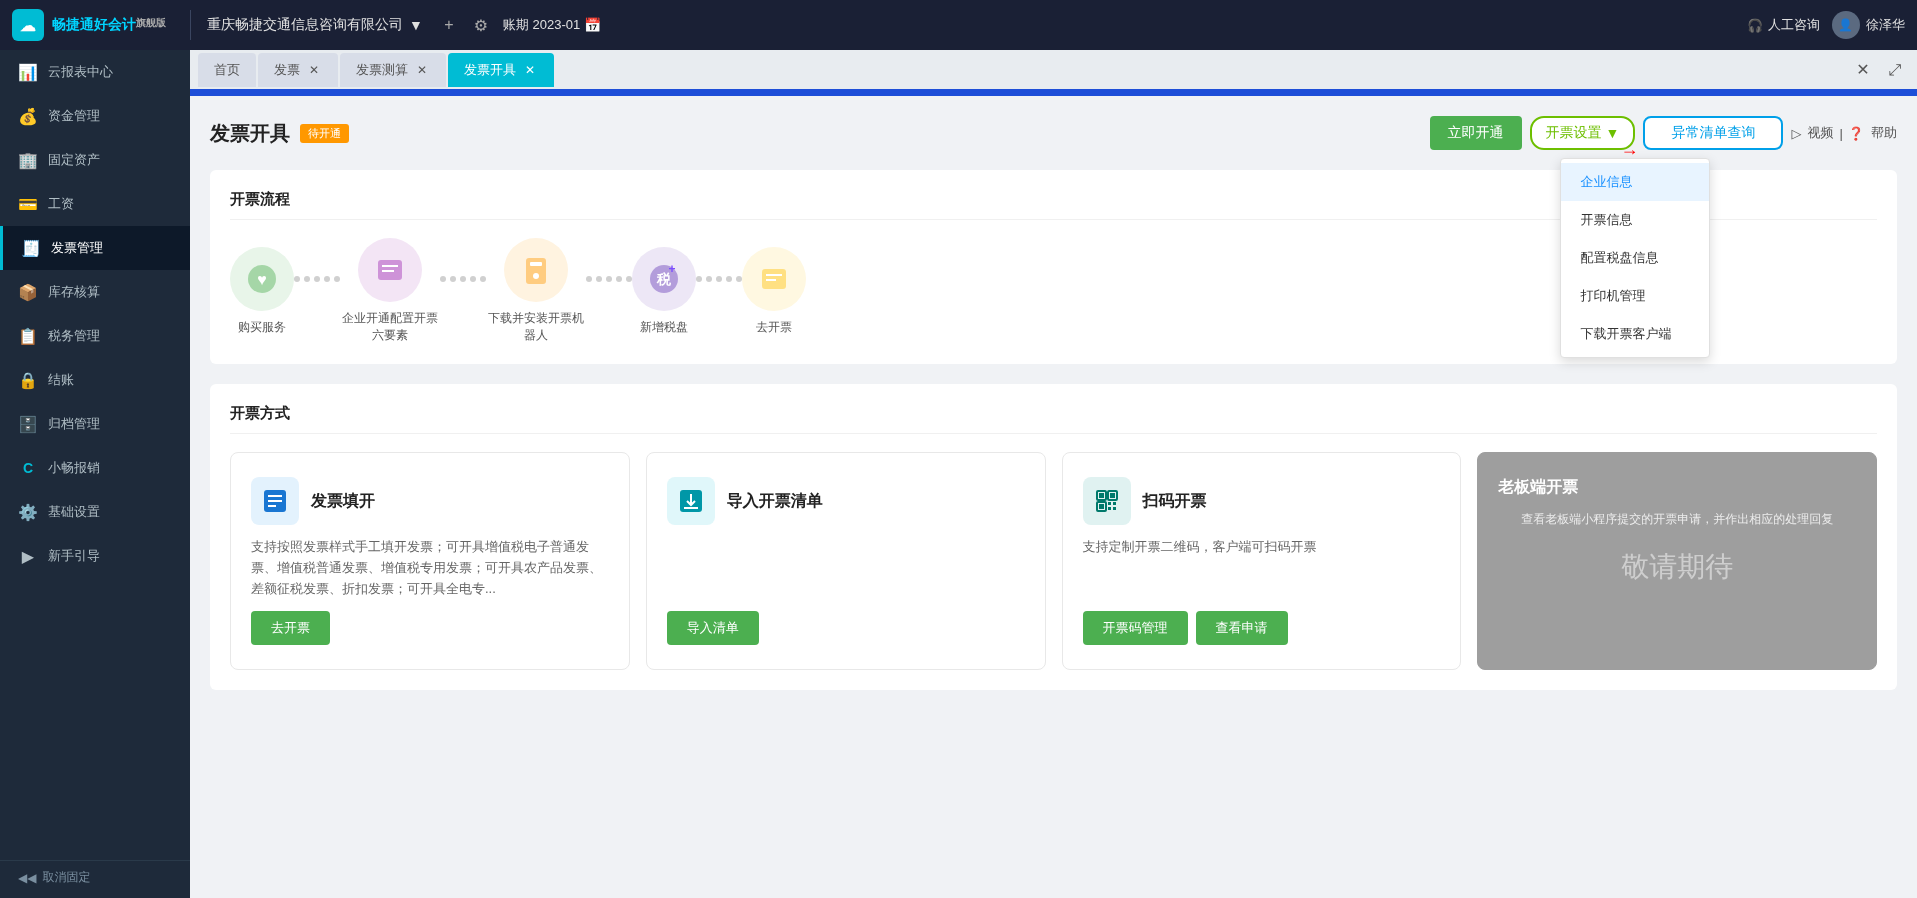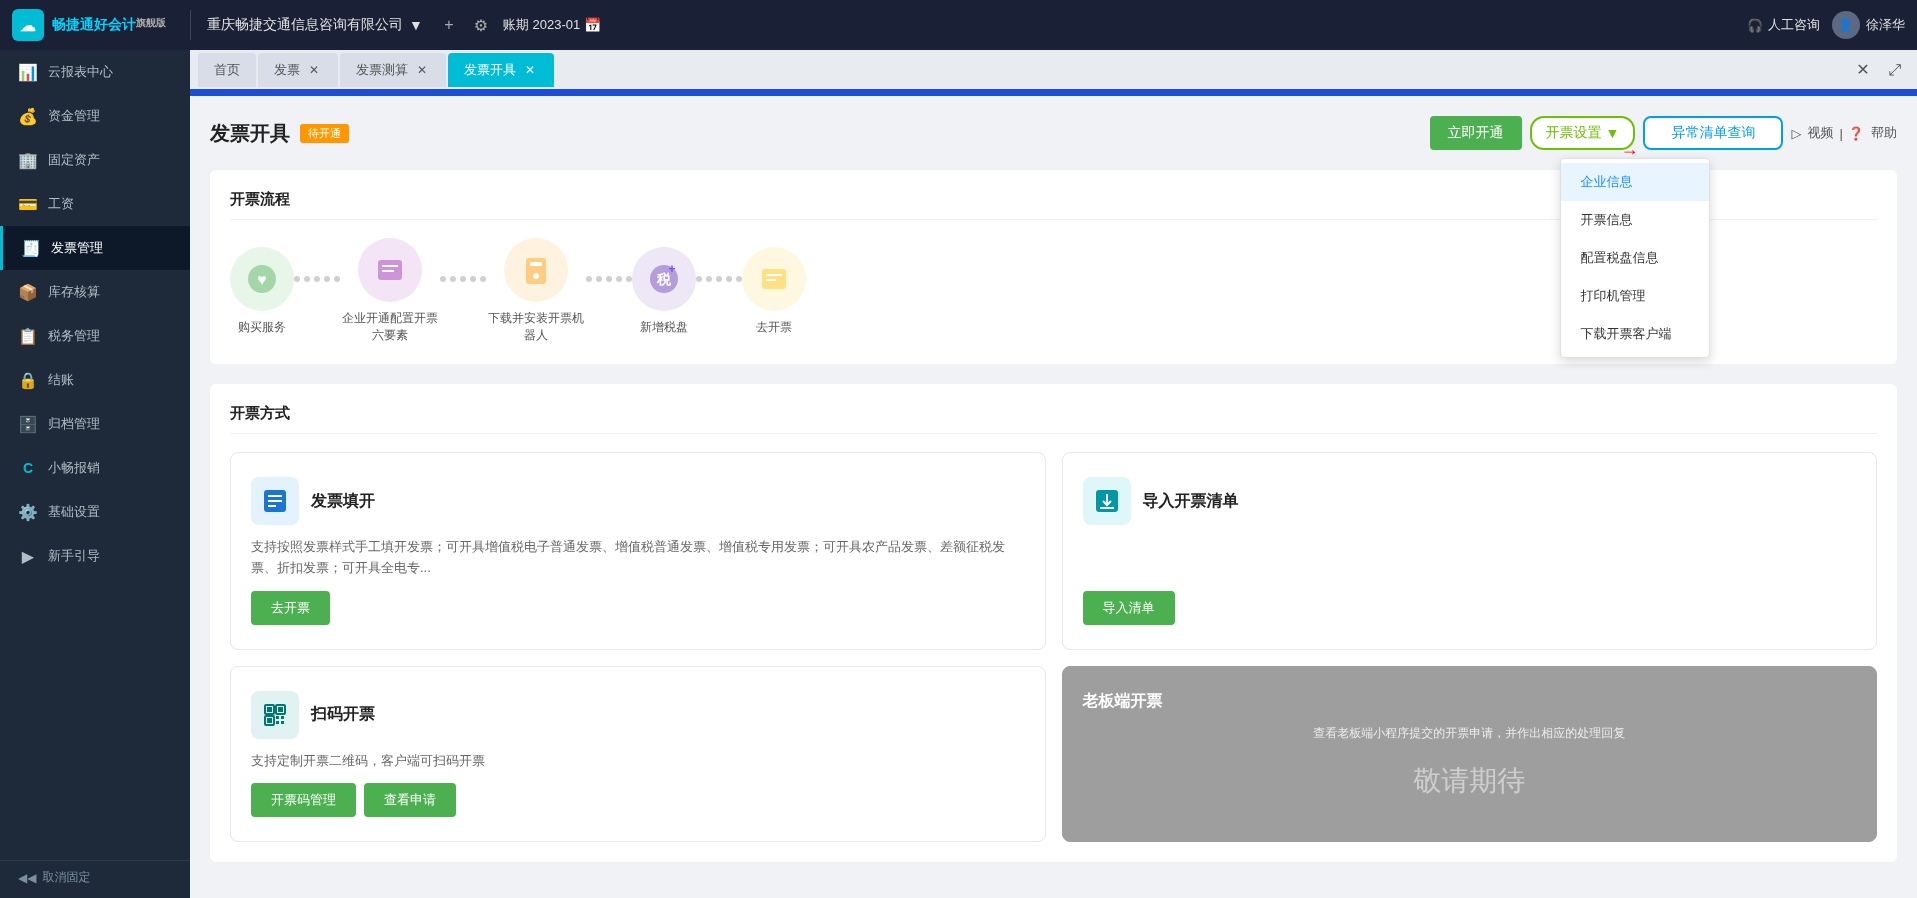--- a/index.html
+++ b/index.html
@@ -70,21 +70,21 @@
     .dot { width: 6px; height: 6px; border-radius: 50%; background: #d0d0d0; }
     .step-icon { width: 64px; height: 64px; border-radius: 50%; display: flex; align-items: center; justify-content: center; font-size: 28px; }
     .step-icon.green { background: #e8f5e9; color: #4caf50; }
     .step-icon.purple { background: #f3e5f5; color: #9c27b0; }
     .step-icon.orange { background: #fff3e0; color: #ff9800; }
     .step-icon.violet { background: #ede7f6; color: #673ab7; }
     .step-icon.gold { background: #fff8e1; color: #ffc107; }
     .step-label { font-size: 12px; color: #555; text-align: center; max-width: 100px; }
 
     
-    .methods-grid { display: grid; grid-template-columns: repeat(2, 1fr); gap: 16px; }
+    .methods-grid { display: grid; grid-template-columns: repeat(4, 1fr); gap: 16px; }
     .method-card { background: white; border: 1px solid #e8e8e8; border-radius: 8px; padding: 24px 20px; display: flex; flex-direction: column; gap: 12px; }
     .method-card.disabled { background: #9e9e9e; }
     .method-header { display: flex; align-items: center; gap: 12px; }
     .method-icon { width: 48px; height: 48px; border-radius: 8px; display: flex; align-items: center; justify-content: center; font-size: 24px; }
     .method-icon.blue { background: #e3f2fd; color: #1976d2; }
     .method-icon.cyan { background: #e0f7fa; color: #0097a7; }
     .method-icon.teal { background: #e0f2f1; color: #00796b; }
     .method-title { font-size: 16px; font-weight: bold; color: #222; }
     .method-desc { font-size: 13px; color: #666; line-height: 1.6; }
     .method-btn { background: #4caf50; color: white; border: none; padding: 8px 20px; border-radius: 4px; cursor: pointer; font-size: 13px; align-self: flex-start; margin-top: auto; }

